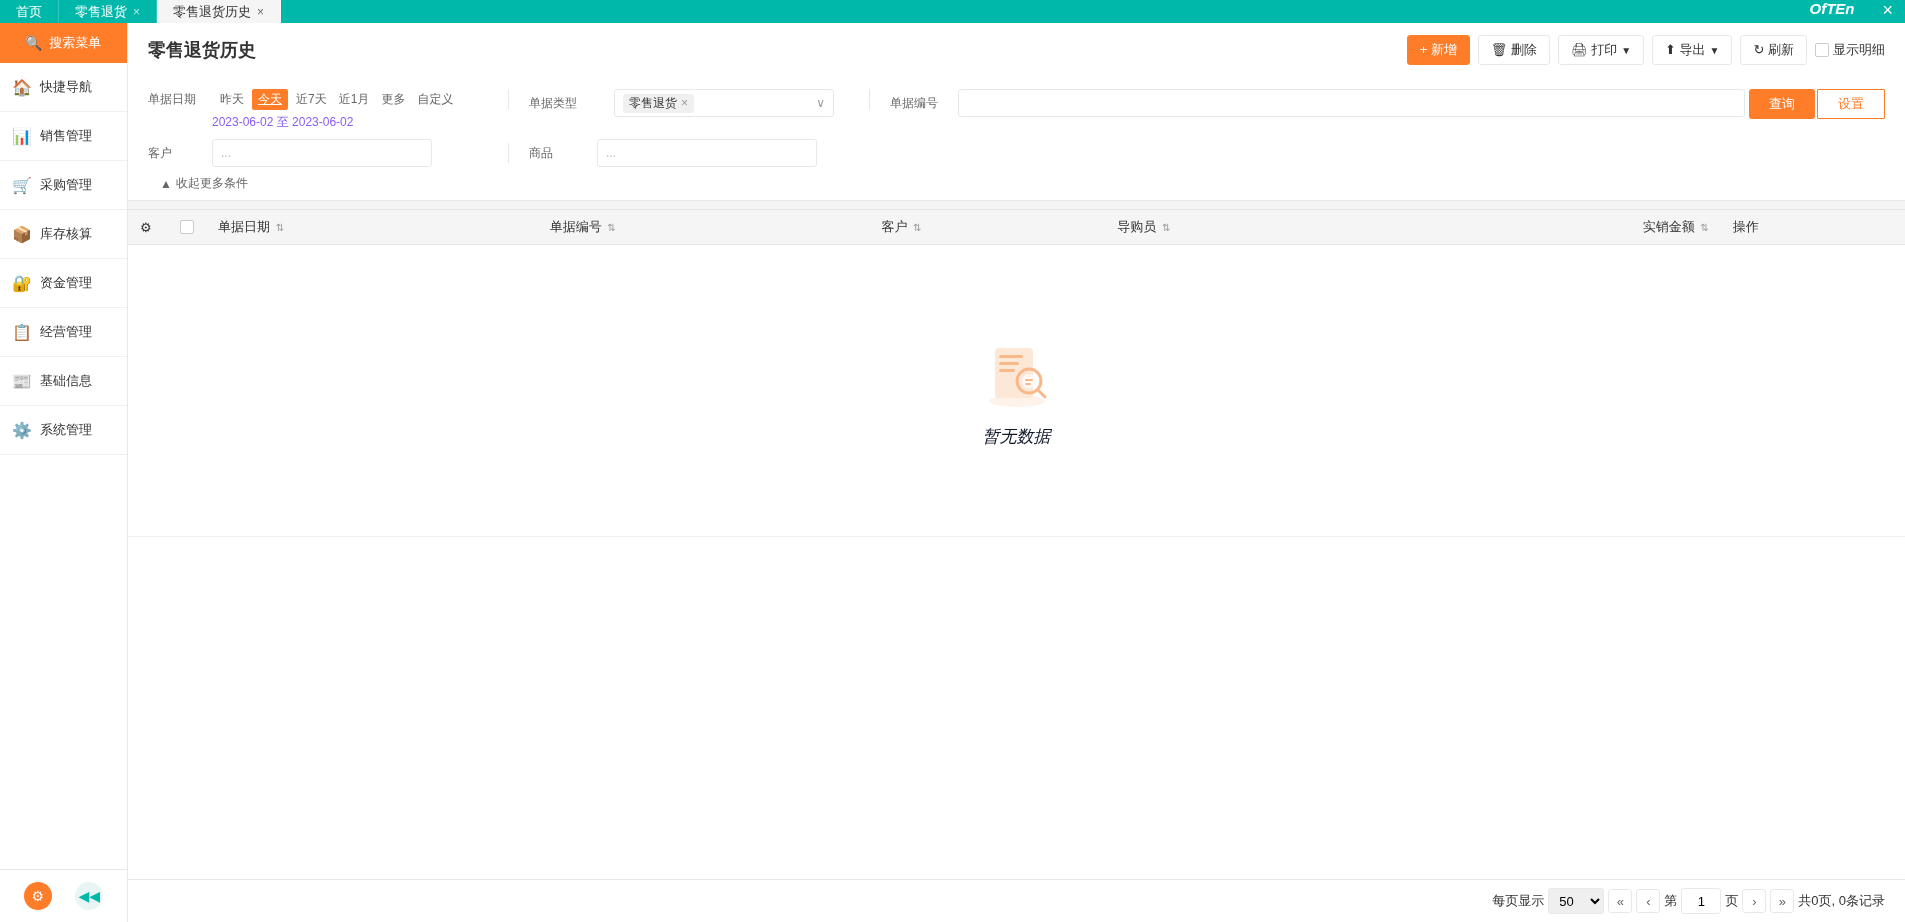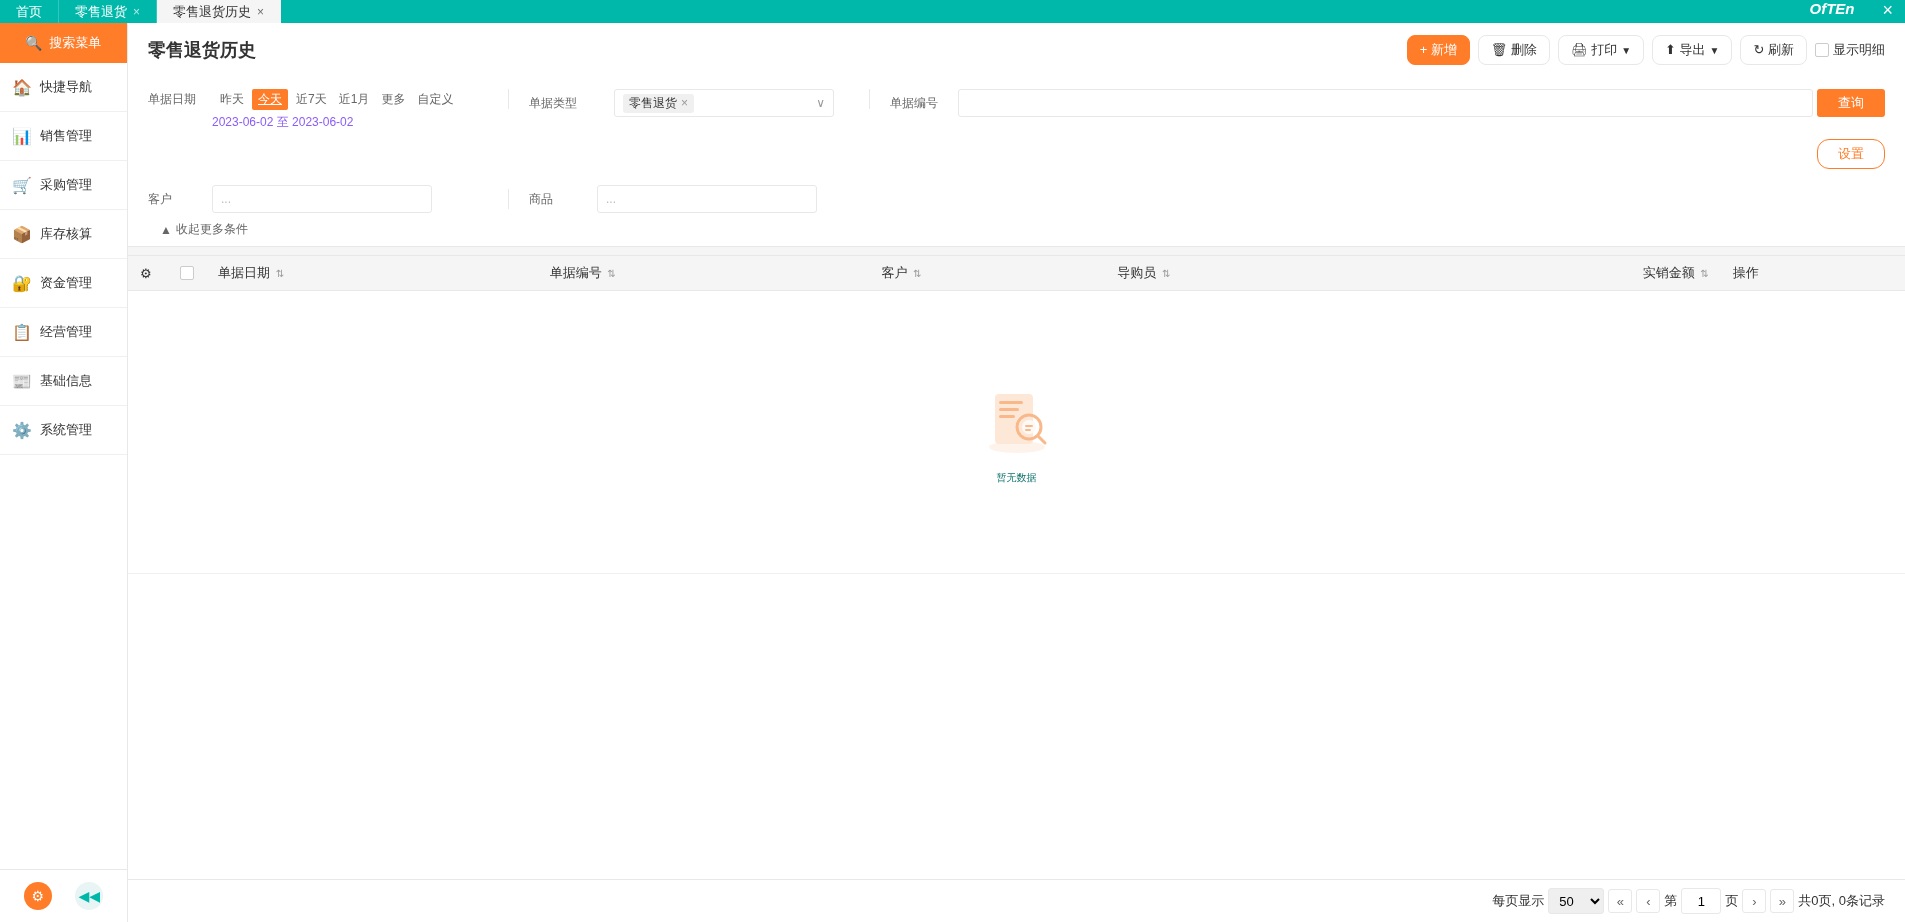--- a/index.html
+++ b/index.html
@@ -168,21 +168,21 @@
       align-items: center;
       gap: 8px;
     }
     .toolbar-btn {
       display: flex;
       align-items: center;
       gap: 4px;
       padding: 5px 12px;
       border: 1px solid #e8e8e8;
       background: #fff;
-      border-radius: 8px;
+      border-radius: 3px;
       cursor: pointer;
       font-size: 13px;
       color: #333;
     }
     .toolbar-btn-primary {
       background: #ff7c28;
       color: #fff;
       border-color: #ff7c28;
     }
     .show-detail-label {
@@ -296,21 +296,21 @@
       border: none;
       border-radius: 3px;
       padding: 5px 20px;
       font-size: 13px;
       cursor: pointer;
     }
     .action-btn-outline {
       background: #fff;
       color: #ff7c28;
       border: 1px solid #ff7c28;
-      border-radius: 12px;
+      border-radius: 1px;
       padding: 5px 20px;
       font-size: 13px;
       cursor: pointer;
     }
 
     
     .table-area {
       flex: 1;
       background: #fff;
       overflow: auto;
@@ -357,22 +357,23 @@
       align-items: center;
       justify-content: center;
       padding: 80px 0;
     }
     .empty-icon {
       width: 80px;
       height: 80px;
       margin-bottom: 12px;
     }
     .empty-text {
-      font-size: 10px;
-      color: #0f766e;
+      font-size: 17px;
+      color: #0f172a;
+      font-style: italic;
     }
 
     
     .pagination-bar {
       background: #fff;
       border-top: 1px solid #e8e8e8;
       padding: 8px 20px;
       display: flex;
       align-items: center;
       justify-content: flex-end;
@@ -545,21 +546,21 @@
             </div>
           </div>
 
           <div class="filter-divider"></div>
 
           <div style="display:flex;align-items:center;gap:8px;flex:1;">
             <span class="filter-label">单据编号</span>
             <input class="filter-input" style="flex: 1 1 0%;">
           </div>
 
-          <div style="display:flex;gap:22px;margin-left:4px;padding-bottom:8px;flex-direction:column;">
+          <div style="display:flex;gap:2px;margin-left:4px;padding-bottom:8px;">
             <button class="action-btn-orange">查询</button>
             <button class="action-btn-outline">设置</button>
           </div>
         </div>
 
         <div class="filter-row" style="padding-top:0;padding-bottom:4px;">
           <div style="display:flex;align-items:center;gap:8px;min-width:340px;">
             <span class="filter-label" style="min-width:56px;">客户</span>
             <div class="filter-select" style="min-width:220px;color:#bbb;">
               <span>...</span>

